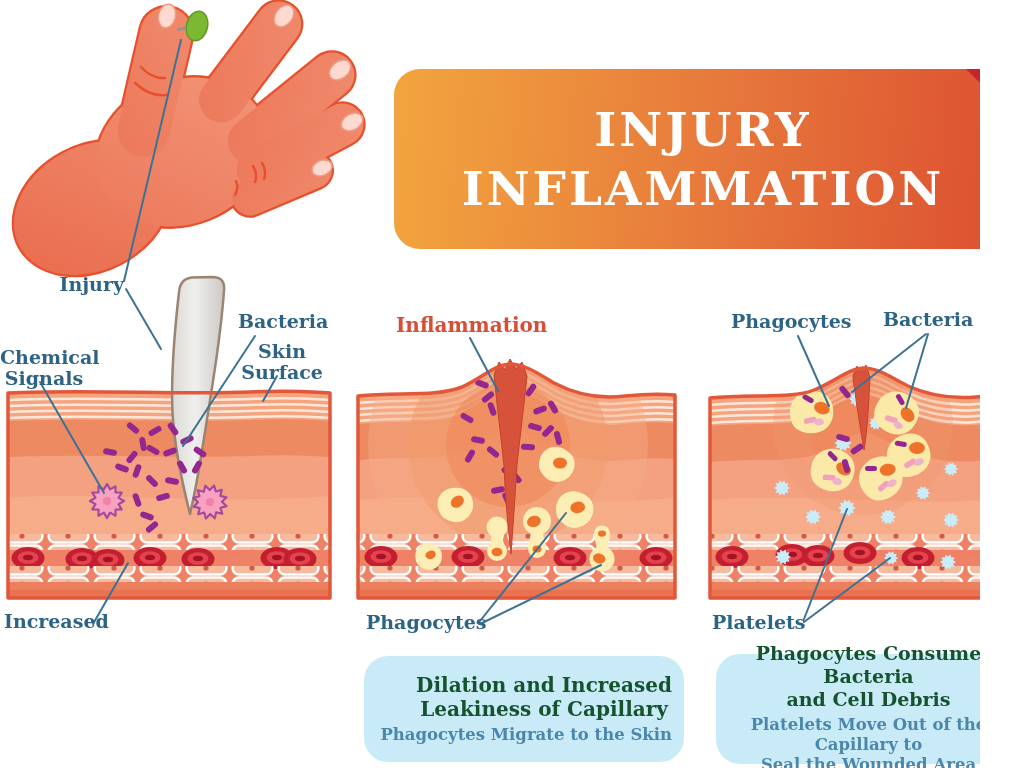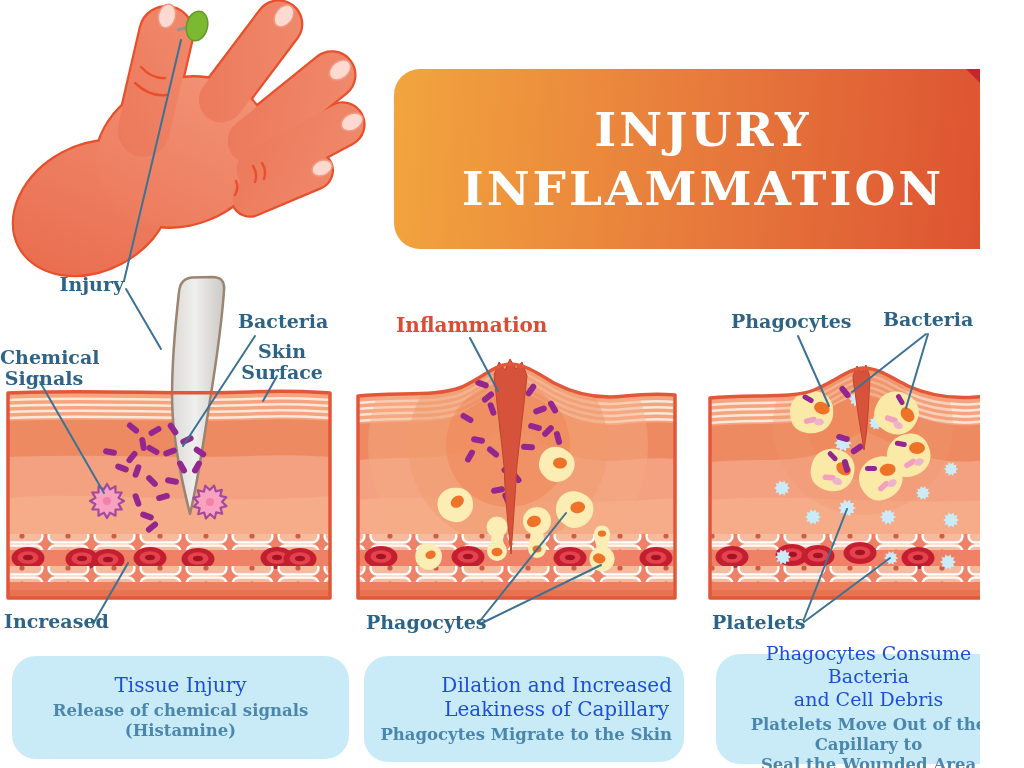--- a/index.html
+++ b/index.html
@@ -11,21 +11,21 @@
           border-radius:26px 6px 26px 26px;
           display:flex;flex-direction:column;align-items:center;justify-content:center;gap:12px;}
   .banner .t{color:#ffffff;font-weight:bold;font-size:47px;letter-spacing:3px;line-height:1;text-align:center;}
   .fold{position:absolute;top:0;right:0;}
   .lbl{position:absolute;z-index:3;font-weight:bold;color:#2d6486;font-size:19px;line-height:1.12;
        text-align:center;white-space:pre-line;}
   .lbl.red{color:#d94d35;font-size:20px;}
   .cap{position:absolute;z-index:3;background:#c9ebf8;border-radius:24px;box-sizing:border-box;
        display:flex;flex-direction:column;align-items:center;justify-content:center;
        text-align:center;padding:8px 12px;}
-  .cap .t{color:#1d4ed8;font-weight:normal;font-size:20px;line-height:1.22;white-space:pre-line;}
+  .cap .t{color:#14532d;font-weight:bold;font-size:20px;line-height:1.22;white-space:pre-line;}
   .cap .s{color:#4b87ad;font-weight:bold;font-size:16.5px;line-height:1.24;white-space:pre-line;margin-top:3px;}
   .cap.small-title .t{font-size:19px;}
 </style>
 </head>
 <body>
 
 <div class="stage">
 
 <svg id="art" width="1024" height="768" viewBox="0 0 1024 768">
   <defs>
@@ -340,25 +340,20 @@
 <div class="lbl" style="left:238px;top:311px;width:82px;">Bacteria</div>
 <div class="lbl" style="left:241px;top:341px;width:82px;">Skin
 Surface</div>
 <div class="lbl" style="left:4px;top:611px;width:90px;">Increased</div>
 <div class="lbl red" style="left:396px;top:314px;width:138px;">Inflammation</div>
 <div class="lbl" style="left:366px;top:612px;width:110px;">Phagocytes</div>
 <div class="lbl" style="left:731px;top:311px;width:110px;">Phagocytes</div>
 <div class="lbl" style="left:883px;top:309px;width:82px;">Bacteria</div>
 <div class="lbl" style="left:712px;top:612px;width:90px;">Platelets</div>
 
-<div class="cap" style="left:12px;top:656px;width:337px;height:103px;">
-  <div class="t">Tissue Injury</div>
-  <div class="s">Release of chemical signals
-(Histamine)</div>
-</div>
 <div class="cap" style="left:364px;top:656px;width:320px;height:106px;align-items:flex-end;">
   <div class="t">Dilation and Increased
 Leakiness of Capillary</div>
   <div class="s">Phagocytes Migrate to the Skin</div>
 </div>
 <div class="cap small-title" style="left:716px;top:654px;width:305px;height:110px;">
   <div class="t">Phagocytes Consume Bacteria
 and Cell Debris</div>
   <div class="s">Platelets Move Out of the Capillary to
 Seal the Wounded Area</div>

